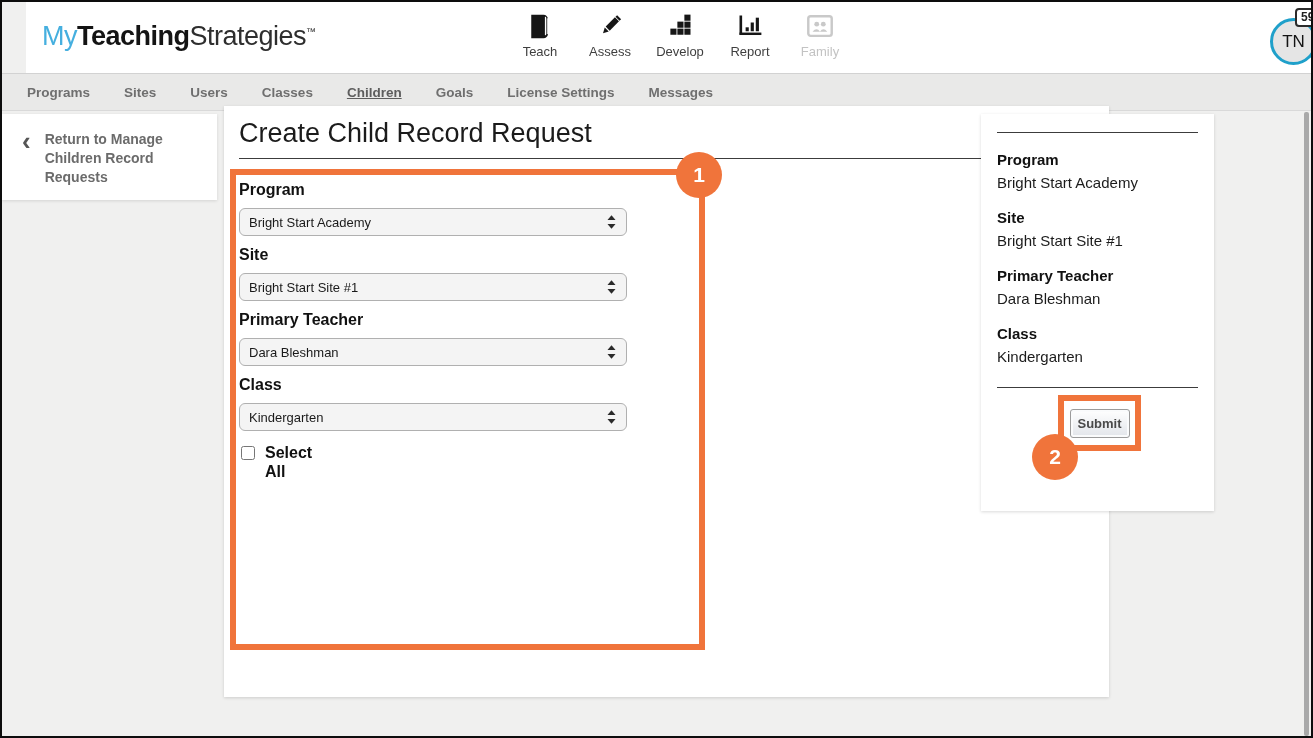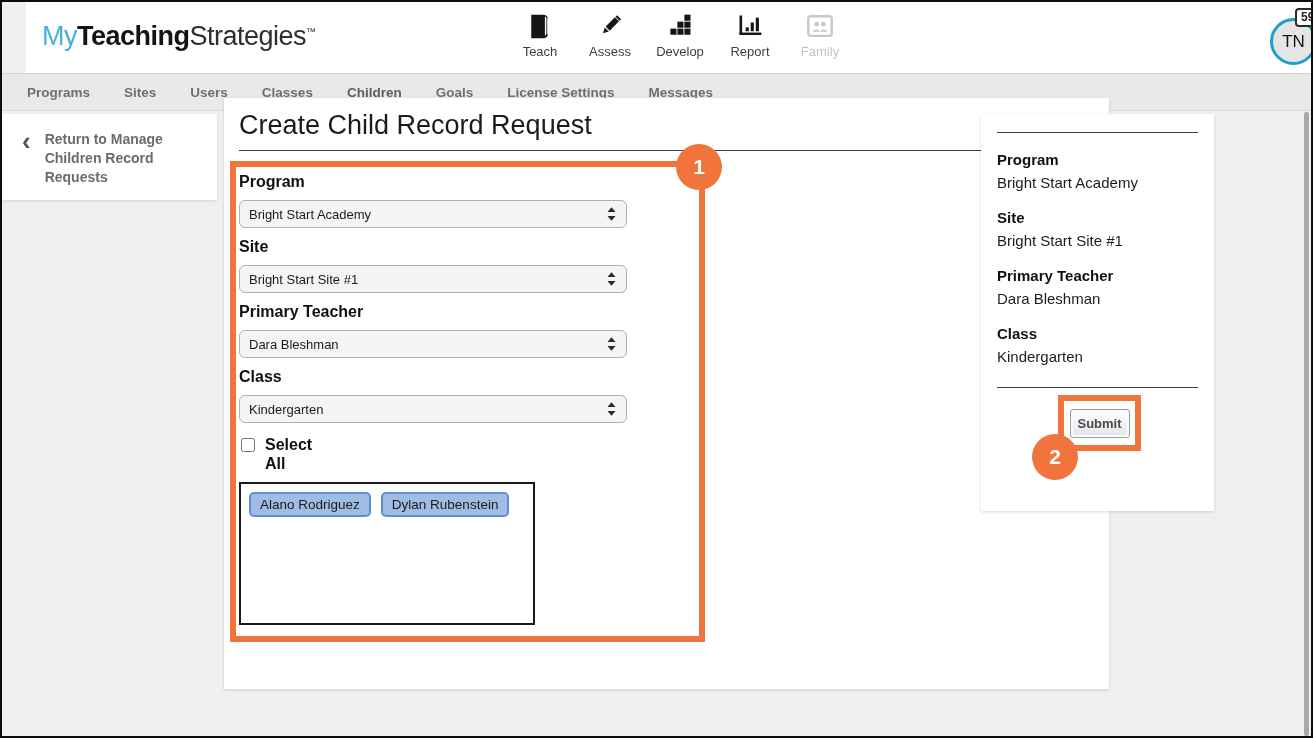--- a/index.html
+++ b/index.html
@@ -30,21 +30,21 @@
   .subnav{ position:absolute; left:0; top:71px; width:1309px; height:38px; background:#e9e9e8;
            border-top:1px solid #d2d2d2; border-bottom:1px solid #d9d9d9;
            display:flex; align-items:center; gap:34px; padding-left:25px; }
   .subnav .nav-item{ font-size:13.5px; font-weight:700; color:#6f6f6f; cursor:pointer; white-space:nowrap;}
   .subnav .nav-item.active{ text-decoration:underline; color:#5e5e5e; }
   
   .back-card{ position:absolute; left:0; top:112px; width:215px; height:86px; background:#fff;
            box-shadow:0 1px 3px rgba(0,0,0,.12); display:flex; padding:16px 14px 0 20px; }
   .back-card .chev{ font-size:26px; font-weight:700; color:#555; line-height:22px; margin-right:14px;}
   .back-card .txt{ font-size:14px; font-weight:700; color:#6b6b6b; line-height:19px; width:145px;}
-  .main-panel{ position:absolute; left:222px; top:96px; width:885px; height:591px; background:#fff;
+  .main-panel{ position:absolute; left:222px; top:104px; width:885px; height:591px; background:#fff;
            box-shadow:0 1px 3px rgba(0,0,0,.15); padding:12px 15px 0; }
   .page-title{ font-size:27px; font-weight:500; color:#1b1b1b; }
   .title-rule{ border:none; border-top:1px solid #3c3c3c; margin:9px 0 10px; }
   .page-desc{ font-size:15px; color:#161616; line-height:1.42; width:705px; }
   
   .form-box{ position:relative; margin:7px 0 0 -9px; width:475px; height:481px;
            border:6px solid #F0743B; padding:2px 0 0 3px; }
   .field-label{ font-size:16px; font-weight:700; color:#111; margin-top:10px; }
   .field-label.first{ margin-top:4px; }
   .select-box{ margin-top:9px; width:388px; height:28px; background:#f4f4f4; border:1px solid #b0b0b0;
@@ -215,24 +215,20 @@
             <path d="M1.5 6 L5.5 1.2 L9.5 6 Z" fill="#2a2a2a"></path>
             <path d="M1.5 10 L5.5 14.8 L9.5 10 Z" fill="#2a2a2a"></path>
           </svg>
       </div>
 
       <div class="selall-row">
         <input type="checkbox" style="">
         <span class="selall-lbl">Select All</span>
       </div>
 
-      <div class="children-box">
-        <span class="chip">Alano Rodriguez</span>
-        <span class="chip">Dylan Rubenstein</span>
-      </div>
     </div>
   </main>
 
   <aside class="filter-panel">
     <hr class="fs-rule">
 
     <div class="fs-label">Program</div>
     <div class="fs-value">Bright Start Academy</div>
 
     <div class="fs-label">Site</div>

